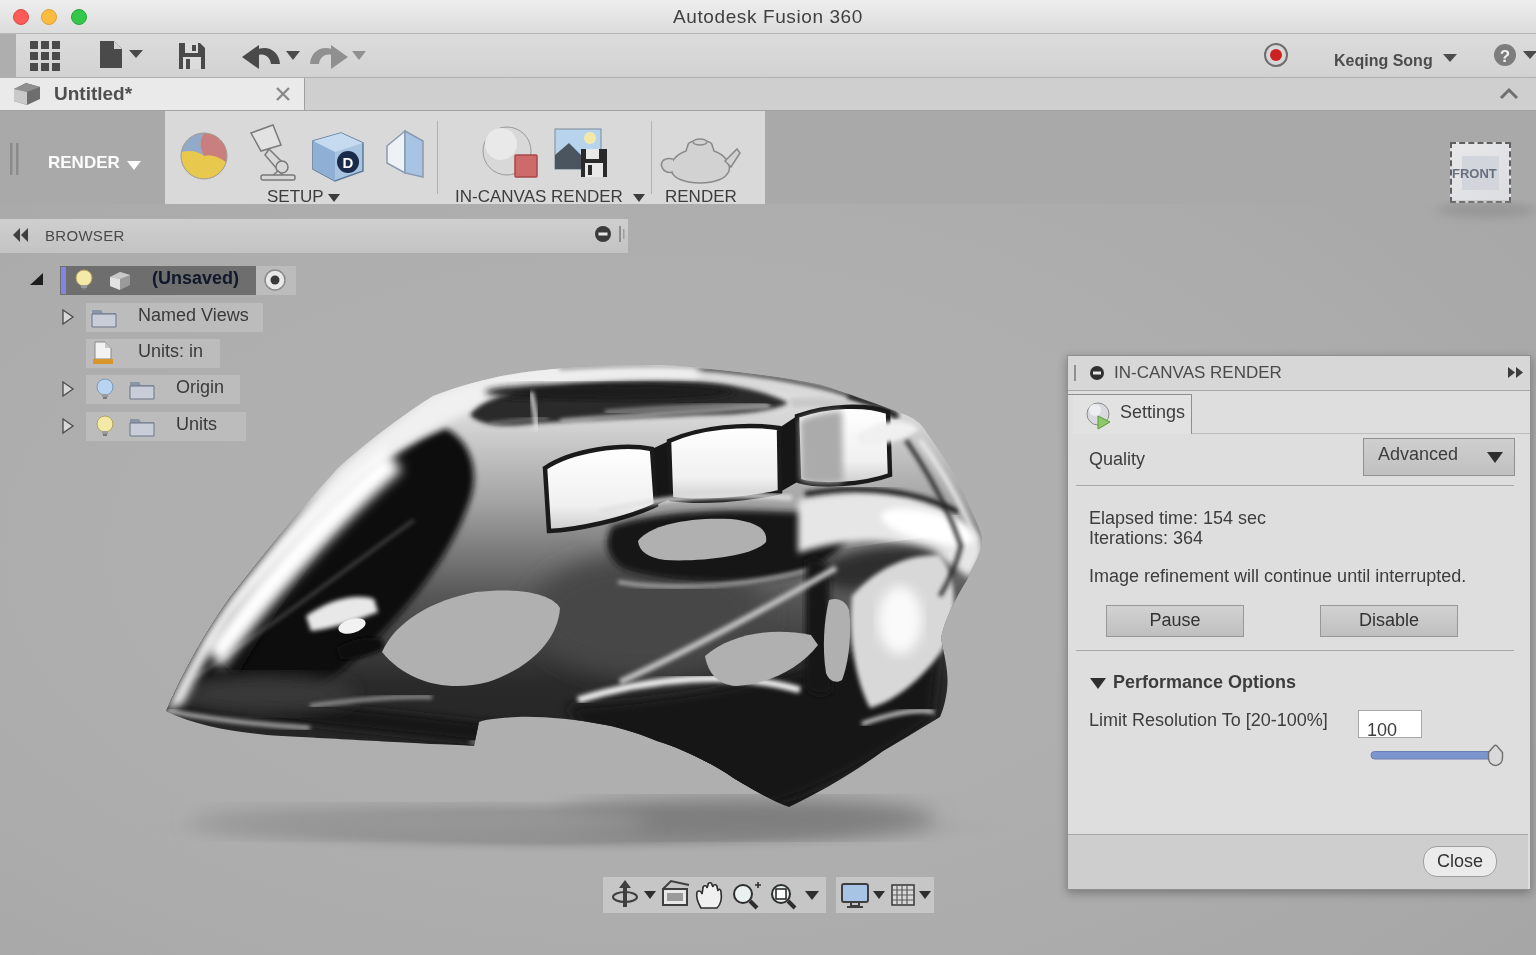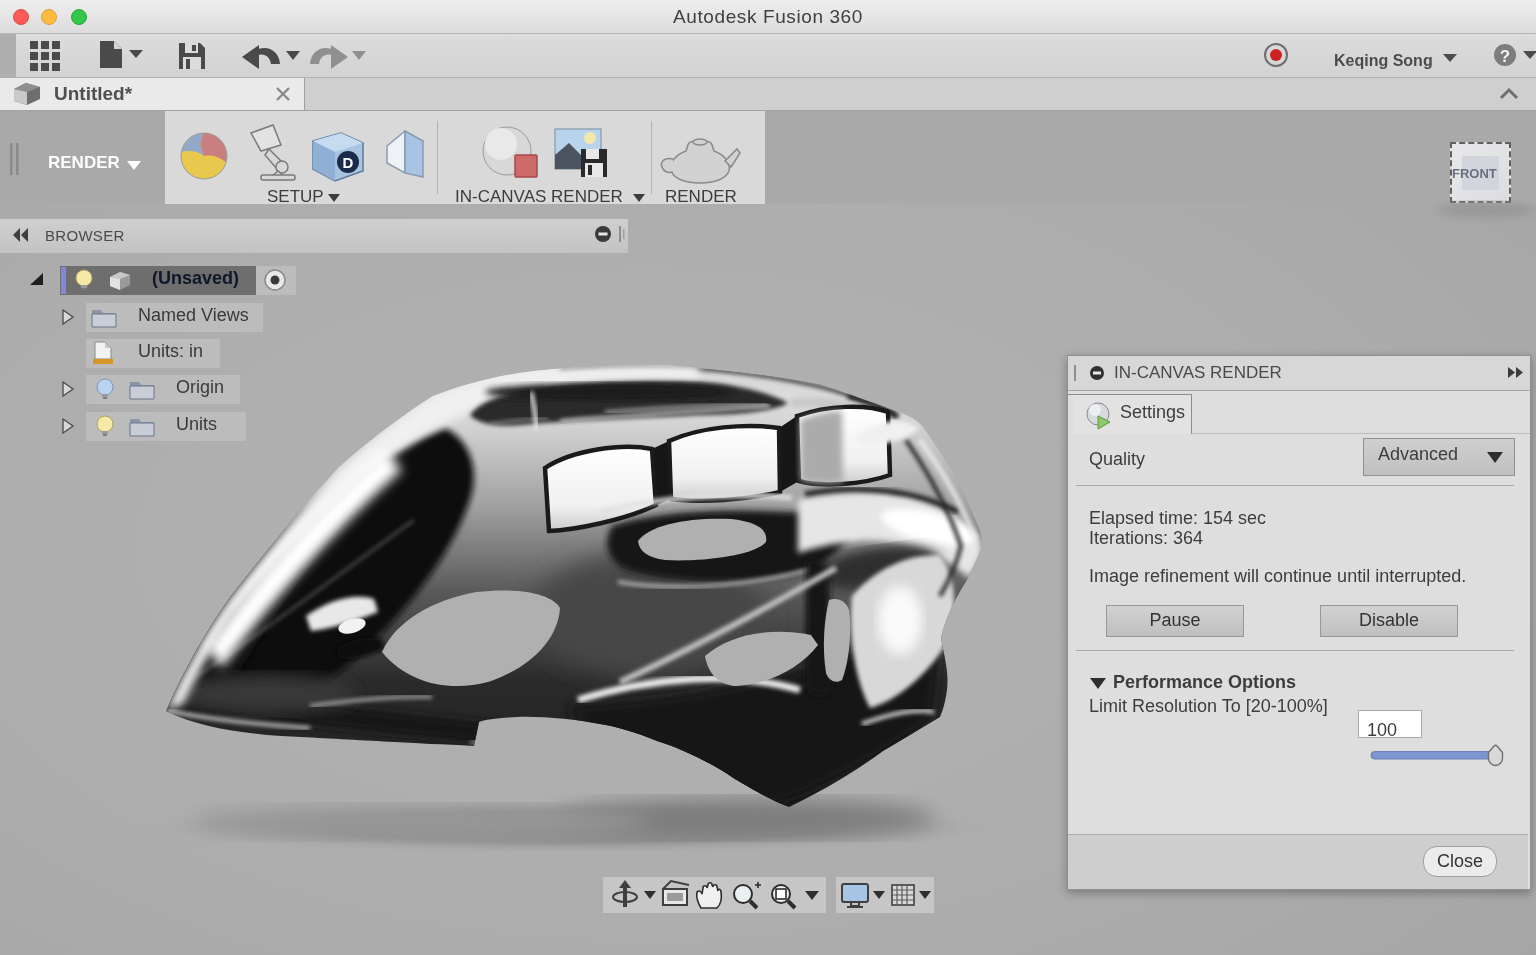--- a/index.html
+++ b/index.html
@@ -577,21 +577,21 @@
     <div class="ptext" style="left:21px;top:152px;">Elapsed time: 154 sec</div>
     <div class="ptext" style="left:21px;top:172px;">Iterations: 364</div>
     <div class="ptext" style="left:21px;top:210px;">Image refinement will continue until interrupted.</div>
     <div class="pbtn" style="left:38px;top:249px;">Pause</div>
     <div class="pbtn" style="left:252px;top:249px;">Disable</div>
     <div class="psep" style="top:294px;"></div>
     <svg class="abs" width="20" height="16" style="left:21px;top:320px">
       <path d="M 1,2 L 17,2 L 9,13 Z" fill="#2e2e2e"></path>
     </svg>
     <div class="ptext" style="left:45px;top:316px;font-weight:bold;">Performance Options</div>
-    <div class="ptext" style="left:21px;top:340px;">Limit Resolution To [20-100%]</div>
+    <div class="ptext" style="left:21px;top:354px;">Limit Resolution To [20-100%]</div>
     <div class="abs" style="left:290px;top:354px;width:62px;height:26px;background:#fff;border:1px solid #a8a8a8;">
       <div class="ptext" style="left:8px;top:9px;text-align:right;">100</div>
     </div>
     <svg class="abs" width="150" height="34" style="left:300px;top:382px">
       <rect x="3" y="13.5" width="127" height="7.5" rx="3.5" fill="#7d95cf" stroke="#6a7fb5" stroke-width="1"></rect>
       <path d="M 120.5,14.5 L 126,8 C 127,7 128,7 129,8 L 134.5,14.5 L 134.5,20
                A 7,7.5 0 0 1 120.5,20 Z" fill="#d9d9d9" stroke="#6f6f6f" stroke-width="1.4"></path>
     </svg>
     <div class="abs" style="left:0px;top:478px;width:460px;height:54px;background:#cecece;border-top:1px solid #a9a9a9;"></div>
     <div id="closebtn">Close</div>

